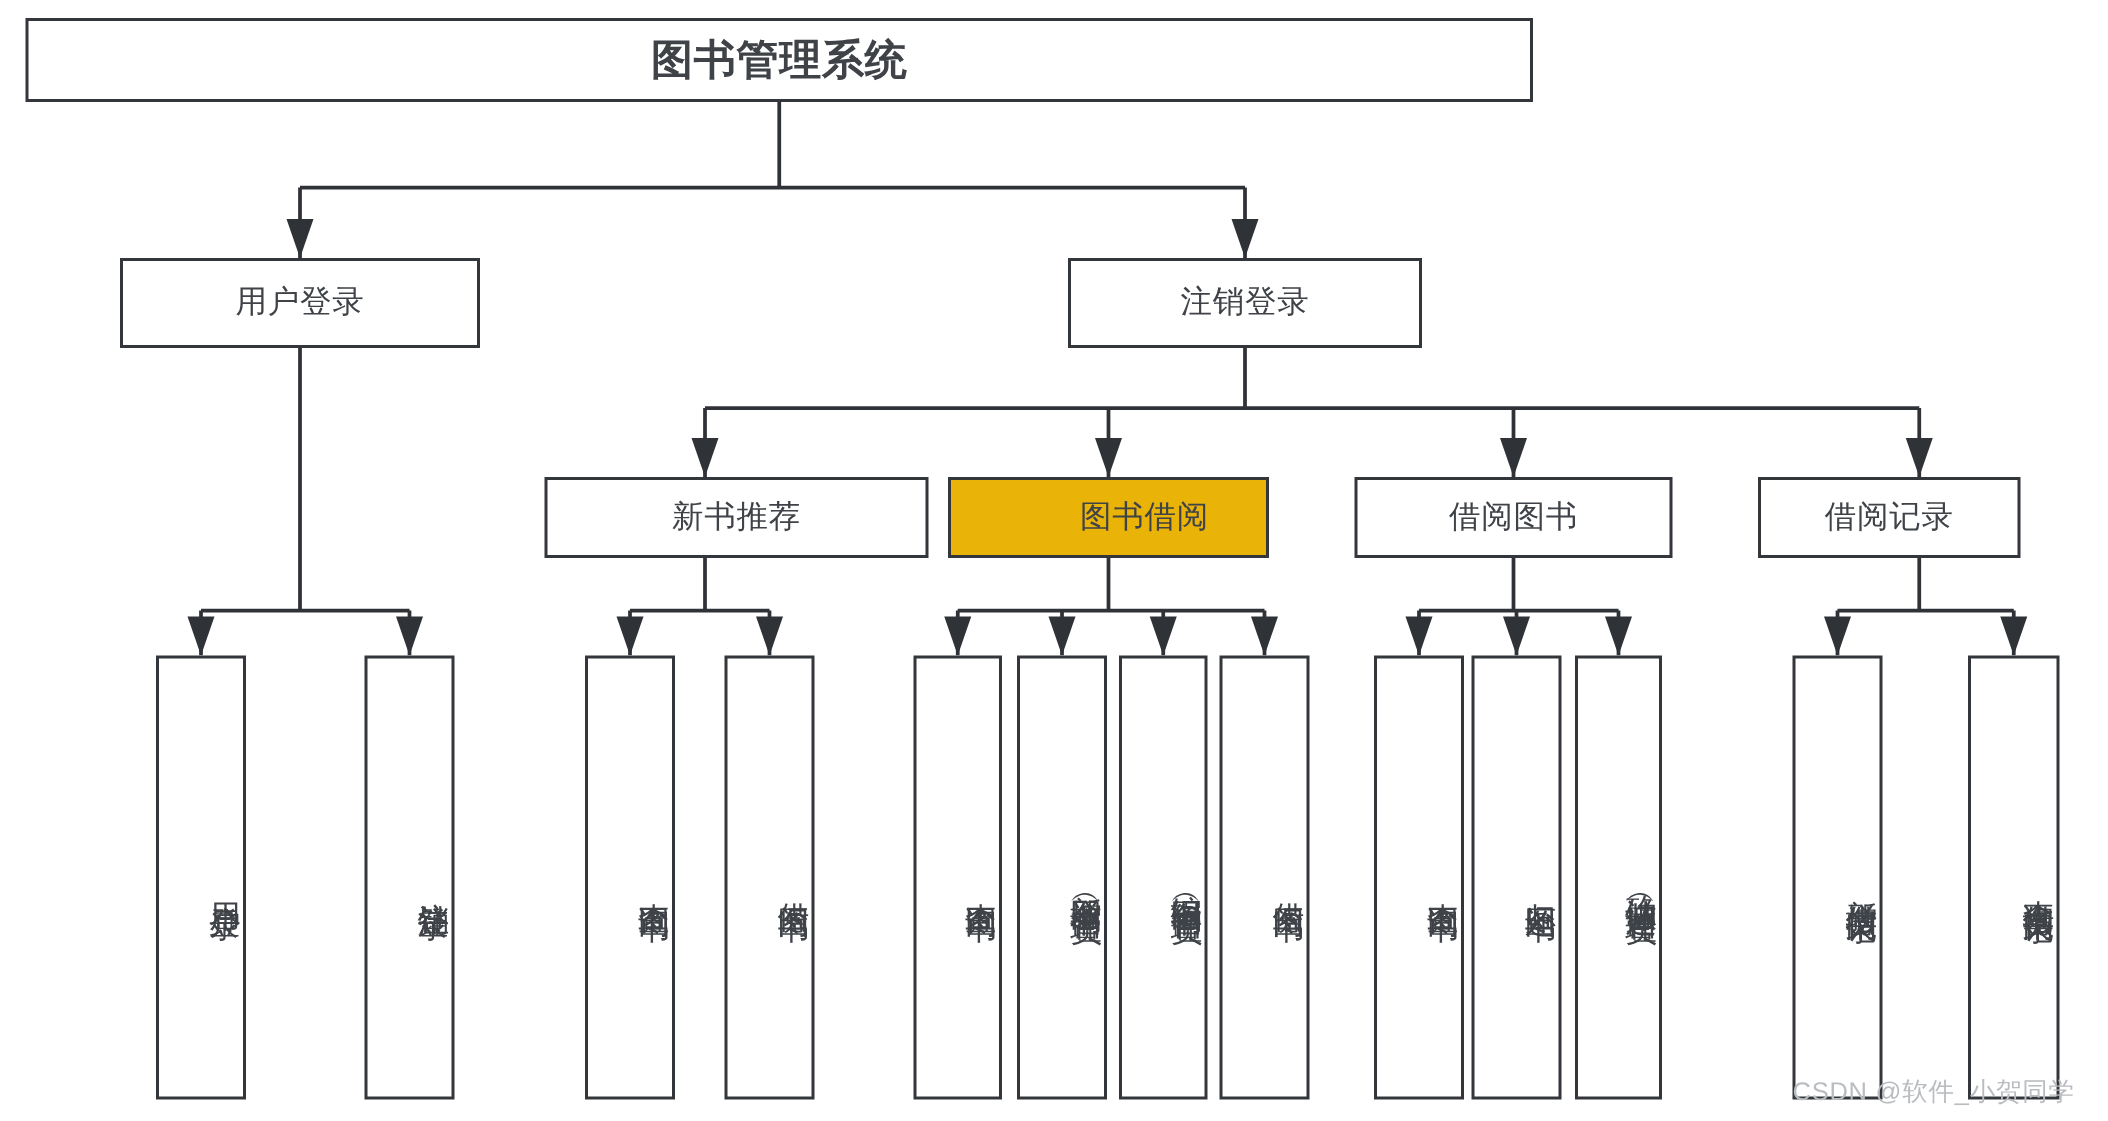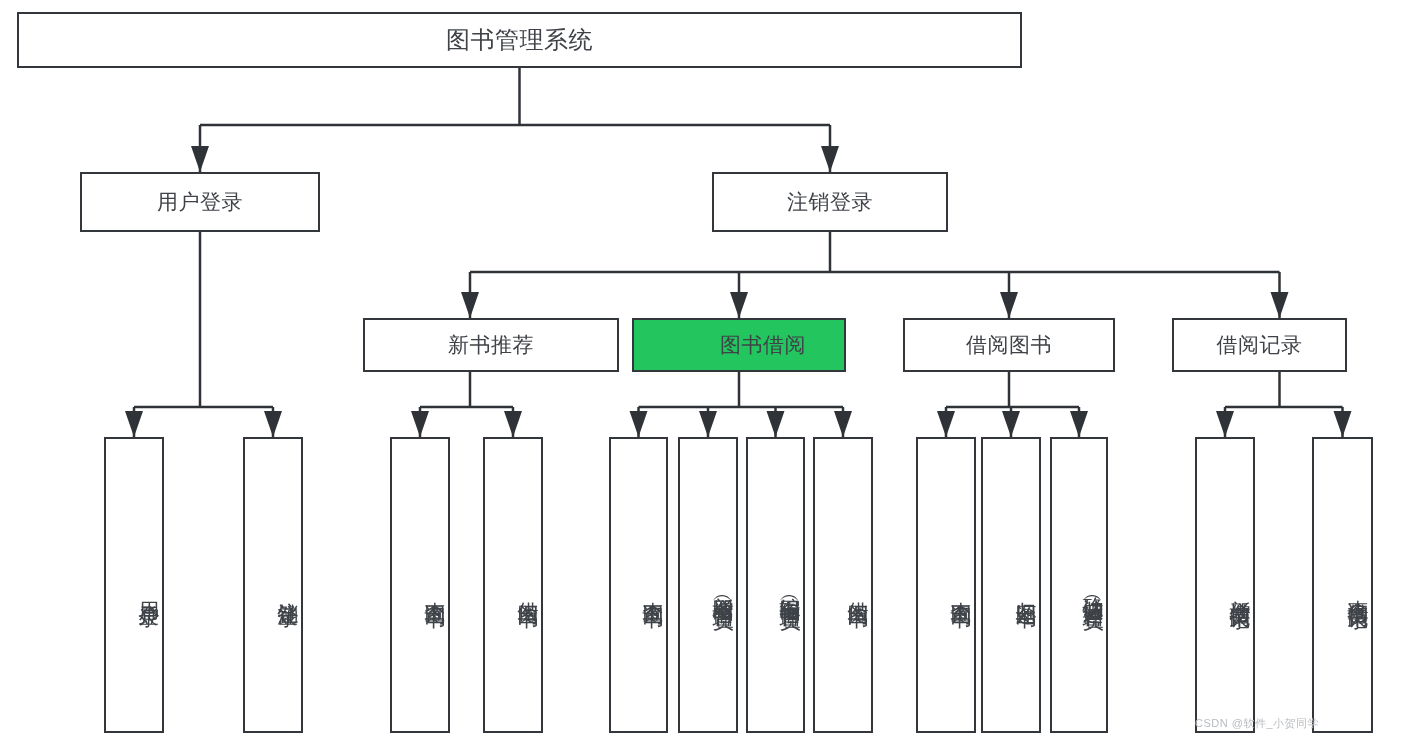--- a/index.html
+++ b/index.html
@@ -48,26 +48,27 @@
     text-orientation: upright;
     align-items: flex-start;
     justify-content: center;
     padding-top: 8px;
     letter-spacing: 2px;
   }
   .node.vertical .label {
     display: block;
   }
   .node.root {
-    font-size: 24px;
+    font-size: 28px;
+    font-weight: bold;
   }
   .watermark {
     position: absolute;
     color: #b9bcc0;
-    font-size: 11px;
+    font-size: 17px;
     letter-spacing: 0.5px;
     white-space: nowrap;
     user-select: none;
   }
 </style>
 </head>
 <body>
 
 <div id="canvas">
   <svg id="wires" viewBox="0 0 1405 747" xmlns="http://www.w3.org/2000/svg">
@@ -130,21 +131,21 @@
       </div>
       <div class="node horizontal" style="left: 80px; top: 172px; width: 240px; height: 60px; border-color: rgb(51, 54, 59); background: rgb(255, 255, 255); color: rgb(63, 67, 72);">
         <span class="label">用户登录</span>
       </div>
       <div class="node horizontal" style="left: 712px; top: 172px; width: 236px; height: 60px; border-color: rgb(51, 54, 59); background: rgb(255, 255, 255); color: rgb(63, 67, 72);">
         <span class="label">注销登录</span>
       </div>
       <div class="node horizontal" style="left: 363px; top: 318px; width: 256px; height: 54px; border-color: rgb(51, 54, 59); background: rgb(255, 255, 255); color: rgb(63, 67, 72);">
         <span class="label">新书推荐</span>
       </div>
-      <div class="node horizontal" style="left: 632px; top: 318px; width: 214px; height: 54px; border-color: rgb(51, 54, 59); background: #22c55e; color: rgb(63, 67, 72); padding-left: 48px;">
+      <div class="node horizontal" style="left: 632px; top: 318px; width: 214px; height: 54px; border-color: rgb(51, 54, 59); background: #eab308; color: rgb(63, 67, 72); padding-left: 48px;">
         <span class="label">图书借阅</span>
       </div>
       <div class="node horizontal" style="left: 903px; top: 318px; width: 212px; height: 54px; border-color: rgb(51, 54, 59); background: rgb(255, 255, 255); color: rgb(63, 67, 72);">
         <span class="label">借阅图书</span>
       </div>
       <div class="node horizontal" style="left: 1172px; top: 318px; width: 175px; height: 54px; border-color: rgb(51, 54, 59); background: rgb(255, 255, 255); color: rgb(63, 67, 72);">
         <span class="label">借阅记录</span>
       </div>
       <div class="node vertical" style="left: 104px; top: 437px; width: 60px; height: 296px; border-color: rgb(51, 54, 59); background: rgb(255, 255, 255); color: rgb(63, 67, 72);">
         <span class="label">用户登录</span>

